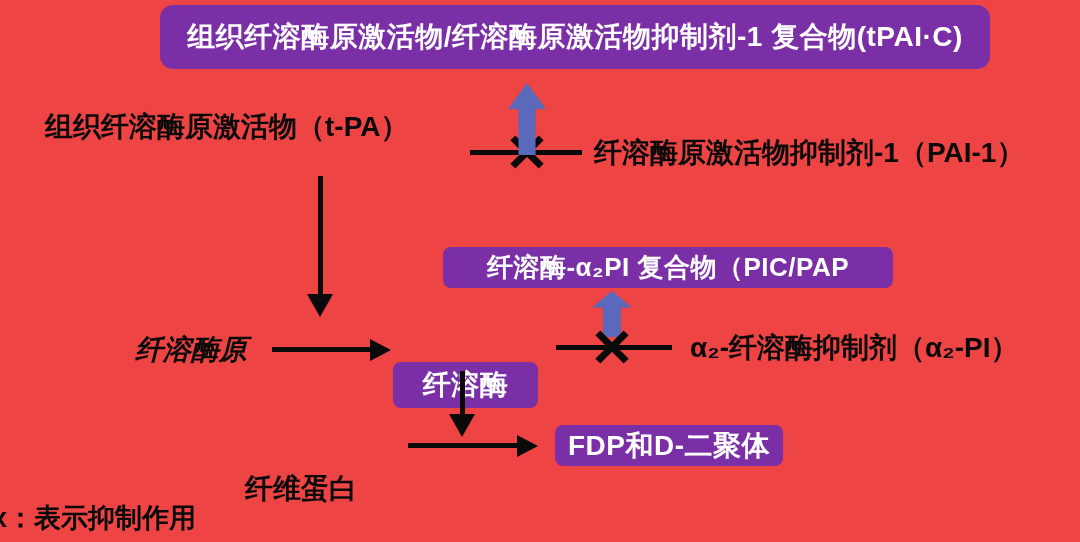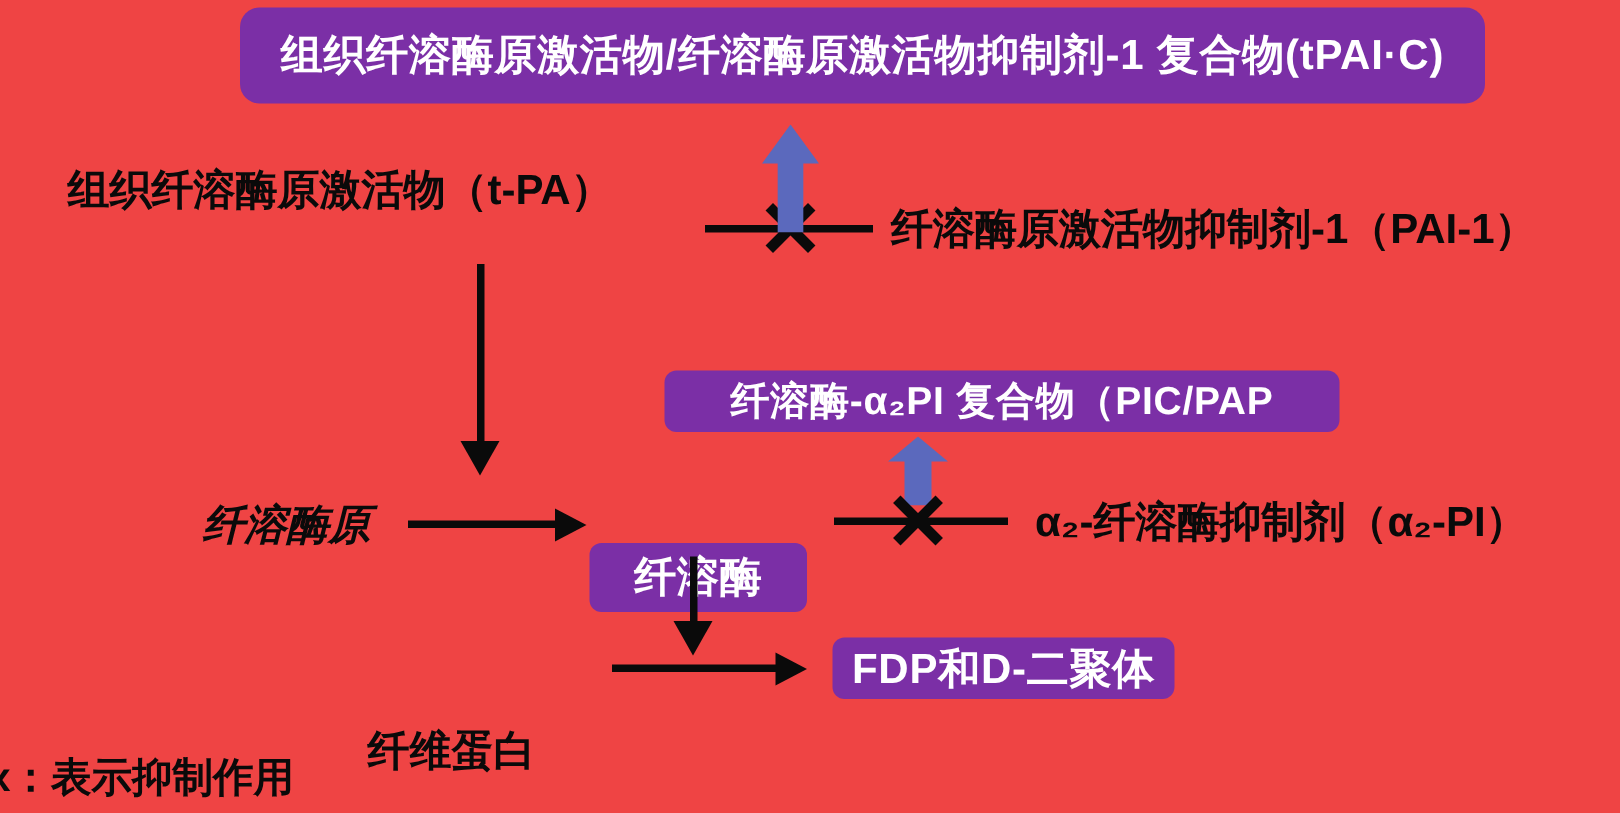--- a/index.html
+++ b/index.html
@@ -83,21 +83,21 @@
   <div class="box plasmin-box">纤溶酶</div>
 
   <div class="hline" style="left:556px;top:345px;width:116px;"></div>
   <div class="xmark" style="left:595px;top:330px;"></div>
 
   <div class="lbl" style="left:690px;top:331px;">α₂-纤溶酶抑制剂（α₂-PI）</div>
 
   <div class="vline" style="left:460px;top:371px;height:44px;"></div>
   <div class="head-down" style="left:449px;top:414px;"></div>
 
-  <div class="lbl" style="left:245px;top:484px;">纤维蛋白</div>
+  <div class="lbl" style="left:245px;top:472px;">纤维蛋白</div>
 
   <div class="hline" style="left:408px;top:443px;width:110px;"></div>
   <div class="head-right" style="left:517px;top:435px;"></div>
 
   <div class="box fdp-box">FDP和D-二聚体</div>
 
   <div class="lbl legend">x：表示抑制作用</div>
 
 </div>
 

